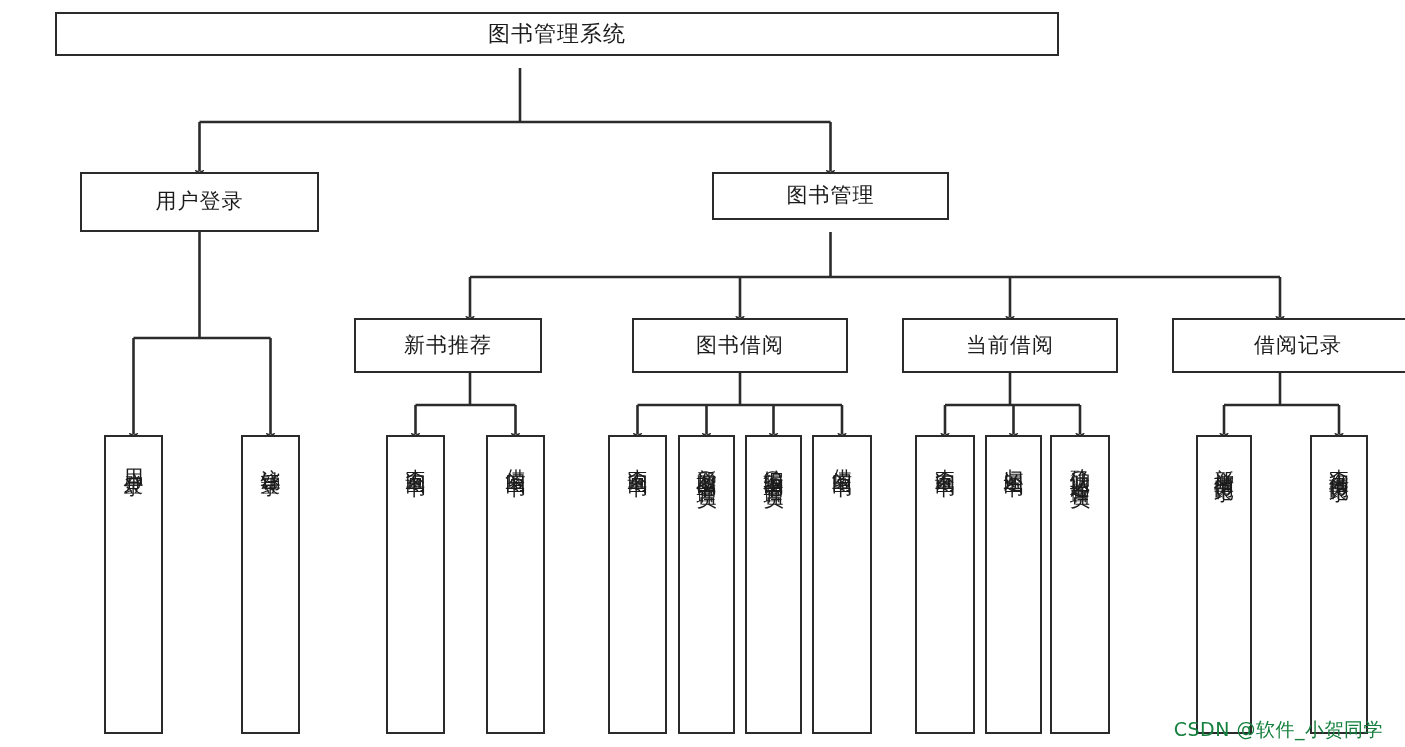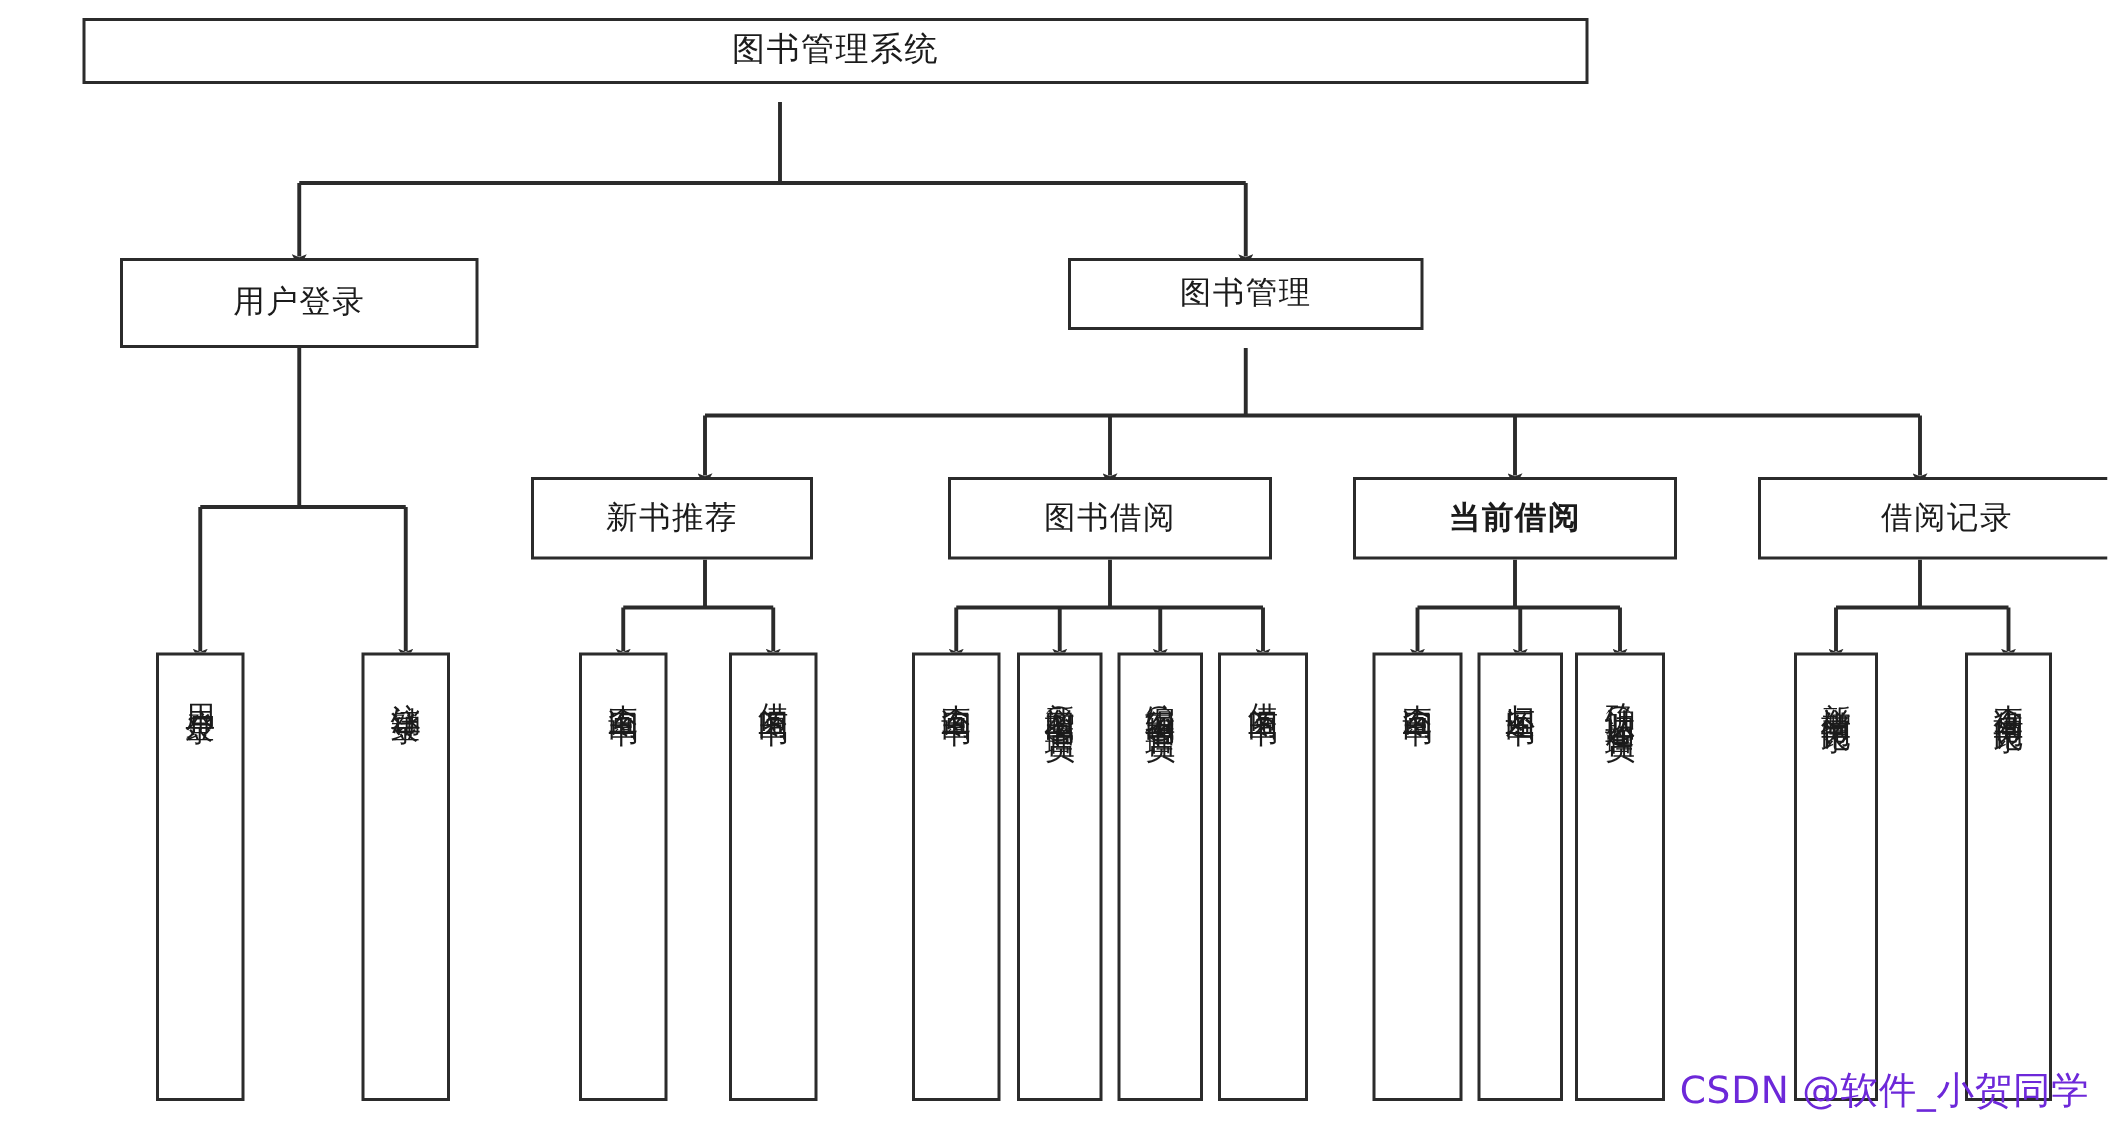--- a/index.html
+++ b/index.html
@@ -55,24 +55,24 @@
   .node.v .vtext {
     writing-mode: vertical-rl;
     text-orientation: upright;
     letter-spacing: 3px;
     line-height: 1.05;
     white-space: nowrap;
     display: block;
   }
   .watermark {
     position: absolute;
-    right: 12px;
+    right: 22px;
     bottom: 4px;
-    font-size: 25px;
-    color: #6d28d9;
+    font-size: 19px;
+    color: #15803d;
     letter-spacing: 0.5px;
     white-space: nowrap;
     user-select: none;
   }
 </style>
 </head>
 <body>
 
 <div id="canvas">
 
@@ -128,21 +128,21 @@
       </div>
       <div class="node h" style="left: 712px; top: 172px; width: 237px; height: 48px;">
         <span>图书管理</span>
       </div>
       <div class="node h" style="left: 354px; top: 318px; width: 188px; height: 55px;">
         <span>新书推荐</span>
       </div>
       <div class="node h" style="left: 632px; top: 318px; width: 216px; height: 55px;">
         <span>图书借阅</span>
       </div>
-      <div class="node h" style="left: 902px; top: 318px; width: 216px; height: 55px; font-weight: bold;">
+      <div class="node h" style="left: 902px; top: 318px; width: 216px; height: 55px;">
         <span>当前借阅</span>
       </div>
       <div class="node h" style="left: 1172px; top: 318px; width: 252px; height: 55px;">
         <span>借阅记录</span>
       </div>
       <div class="node v" style="left: 104px; top: 435px; width: 59px; height: 299px;">
         <span class="vtext">用户登录</span>
       </div>
       <div class="node v" style="left: 241px; top: 435px; width: 59px; height: 299px;">
         <span class="vtext">注销登录</span>

